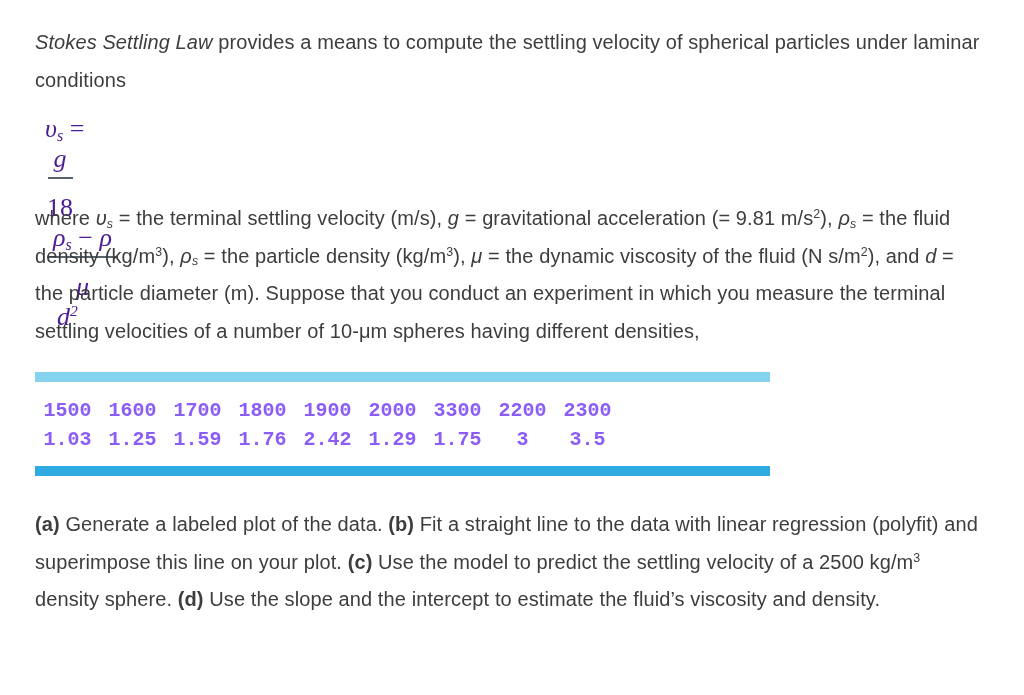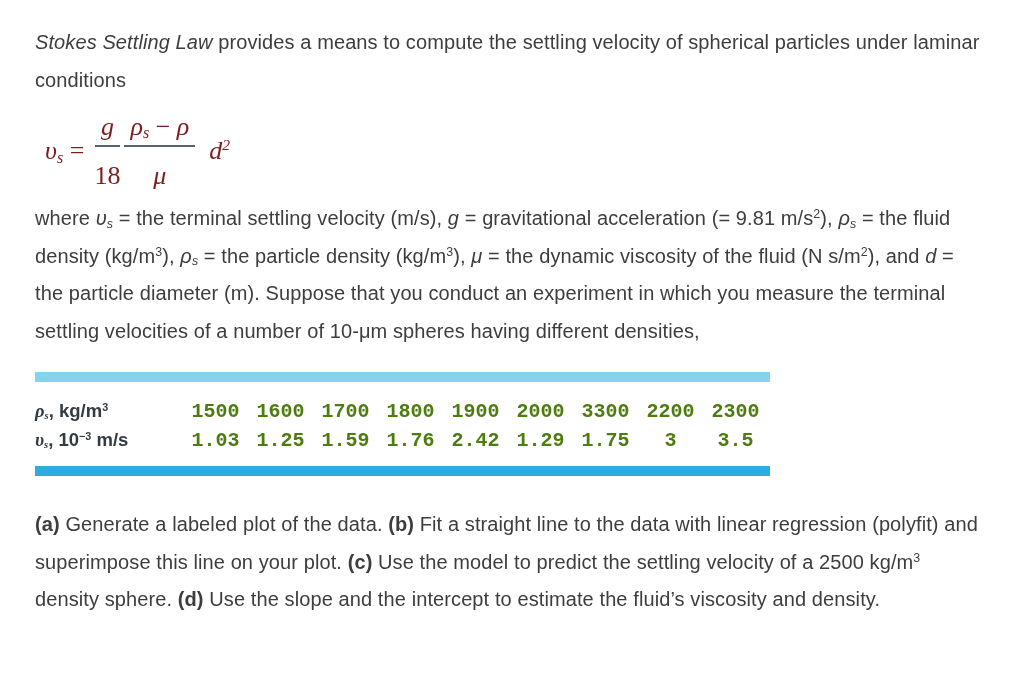--- a/index.html
+++ b/index.html
@@ -36,25 +36,26 @@
   sub { bottom: -0.22em; }
   .r-isub { font-style: italic; }
   .r-bsup { font-weight: 700; font-style: normal; }
   .r-mi   { font-family: "Liberation Serif", serif; font-style: italic; font-weight: 700; }
   .r-misub{ font-family: "Liberation Serif", serif; font-style: italic; font-weight: 700; }
   
   .formula {
     margin: 15px 0 12px 10px;
     height: 74px;
     display: flex;
-    align-items: center;
+    align-items: flex-start;
     font-family: "Liberation Serif", serif;
     font-style: italic;
     font-size: 26px;
-    color: #7f1d1d;
+    color: #4c1d95;
+    flex-direction: column;
   }
   .formula sup { font-size: 60%; }
   .f-lhs { margin-right: 8px; }
   .frac {
     display: inline-flex;
     flex-direction: column;
     align-items: center;
     vertical-align: middle;
     margin: 0 2px;
   }
@@ -93,21 +94,21 @@
   }
   .tbl-label sub { font-size: 58%; }
   .tbl-label sup { font-size: 58%; }
   .tbl-cell {
     flex: 0 0 65px;
     width: 65px;
     text-align: center;
     font-family: "Liberation Mono", monospace;
     font-weight: 700;
     font-size: 20px;
-    color: #4d7c0f;
+    color: #8b5cf6;
   }
   .tasks { margin-top: 30px; }
 </style>
 </head>
 <body>
 
 <div class="page">
 
   <p class="para"><span class="r-i">Stokes Settling Law</span><span class="r-n"> provides a means to compute the settling velocity of spherical particles under laminar conditions</span></p>
 
@@ -123,33 +124,31 @@
     </span>
     <span class="f-tail"><span class="r-i">d</span><sup class="r-sup">2</sup></span>
   </div>
 
   <p class="para"><span class="r-n">where </span><span class="r-i">υ</span><sub class="r-isub">s</sub><span class="r-n"> = the terminal settling velocity (m/s), </span><span class="r-i">g</span><span class="r-n"> = gravitational acceleration (= 9.81 m/s</span><sup class="r-sup">2</sup><span class="r-n">), </span><span class="r-i">ρ</span><sub class="r-isub">s</sub><span class="r-n"> = the fluid density (kg/m</span><sup class="r-sup">3</sup><span class="r-n">), </span><span class="r-i">ρ</span><sub class="r-isub">s</sub><span class="r-n"> = the particle density (kg/m</span><sup class="r-sup">3</sup><span class="r-n">), </span><span class="r-i">μ</span><span class="r-n"> = the dynamic viscosity of the fluid (N s/m</span><sup class="r-sup">2</sup><span class="r-n">), and </span><span class="r-i">d</span><span class="r-n"> = the particle diameter (m). Suppose that you conduct an experiment in which you measure the terminal settling velocities of a number of 10-μm spheres having different densities,</span></p>
 
   <div class="table-block">
     <div class="tbl-bar" style="background: rgb(134, 211, 240);"></div>
     <div class="tbl-body">
       <div class="tbl-row">
-        <span class="tbl-label"><span class="r-mi">ρ</span><sub class="r-misub">s</sub><span class="r-b">, kg/m</span><sup class="r-bsup">3</sup></span>
         <span class="tbl-cell">1500</span>
         <span class="tbl-cell">1600</span>
         <span class="tbl-cell">1700</span>
         <span class="tbl-cell">1800</span>
         <span class="tbl-cell">1900</span>
         <span class="tbl-cell">2000</span>
         <span class="tbl-cell">3300</span>
         <span class="tbl-cell">2200</span>
         <span class="tbl-cell">2300</span>
       </div>
       <div class="tbl-row">
-        <span class="tbl-label"><span class="r-mi">υ</span><sub class="r-misub">s</sub><span class="r-b">, 10</span><sup class="r-bsup">−3</sup><span class="r-b"> m/s</span></span>
         <span class="tbl-cell">1.03</span>
         <span class="tbl-cell">1.25</span>
         <span class="tbl-cell">1.59</span>
         <span class="tbl-cell">1.76</span>
         <span class="tbl-cell">2.42</span>
         <span class="tbl-cell">1.29</span>
         <span class="tbl-cell">1.75</span>
         <span class="tbl-cell">3</span>
         <span class="tbl-cell">3.5</span>
       </div>

